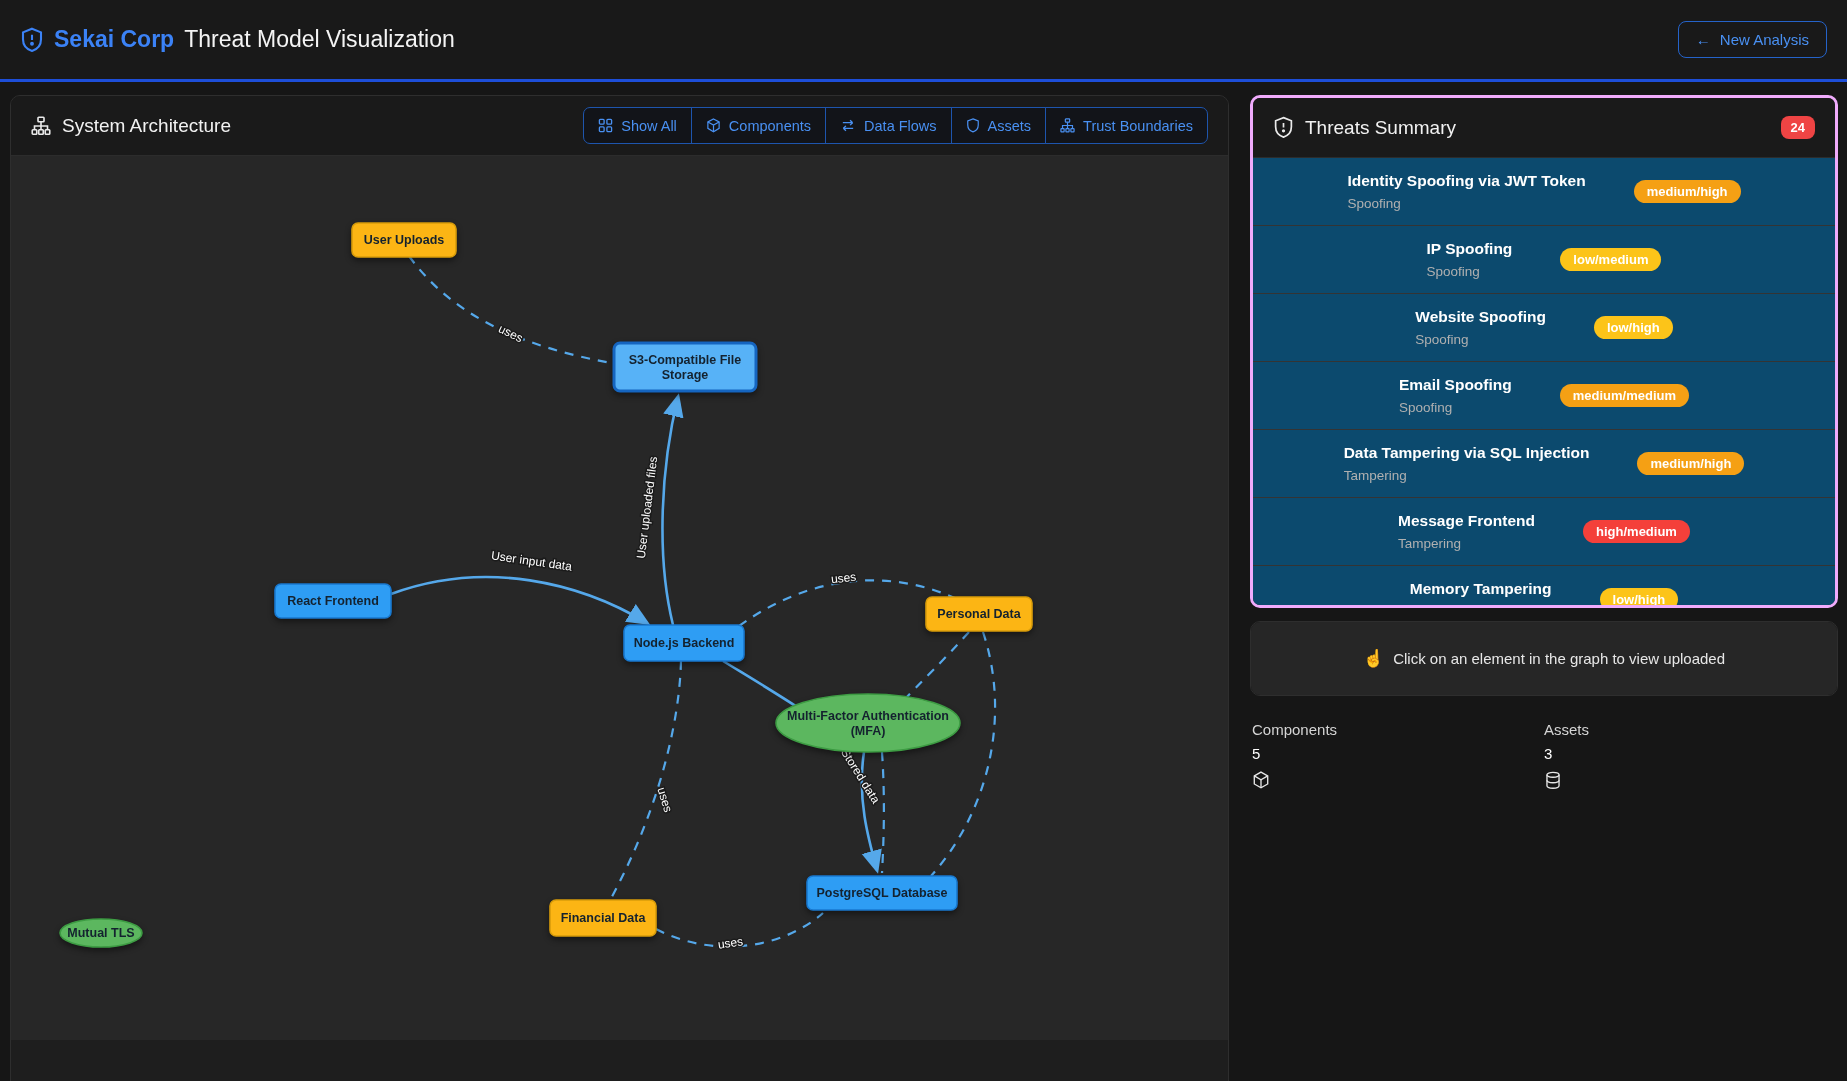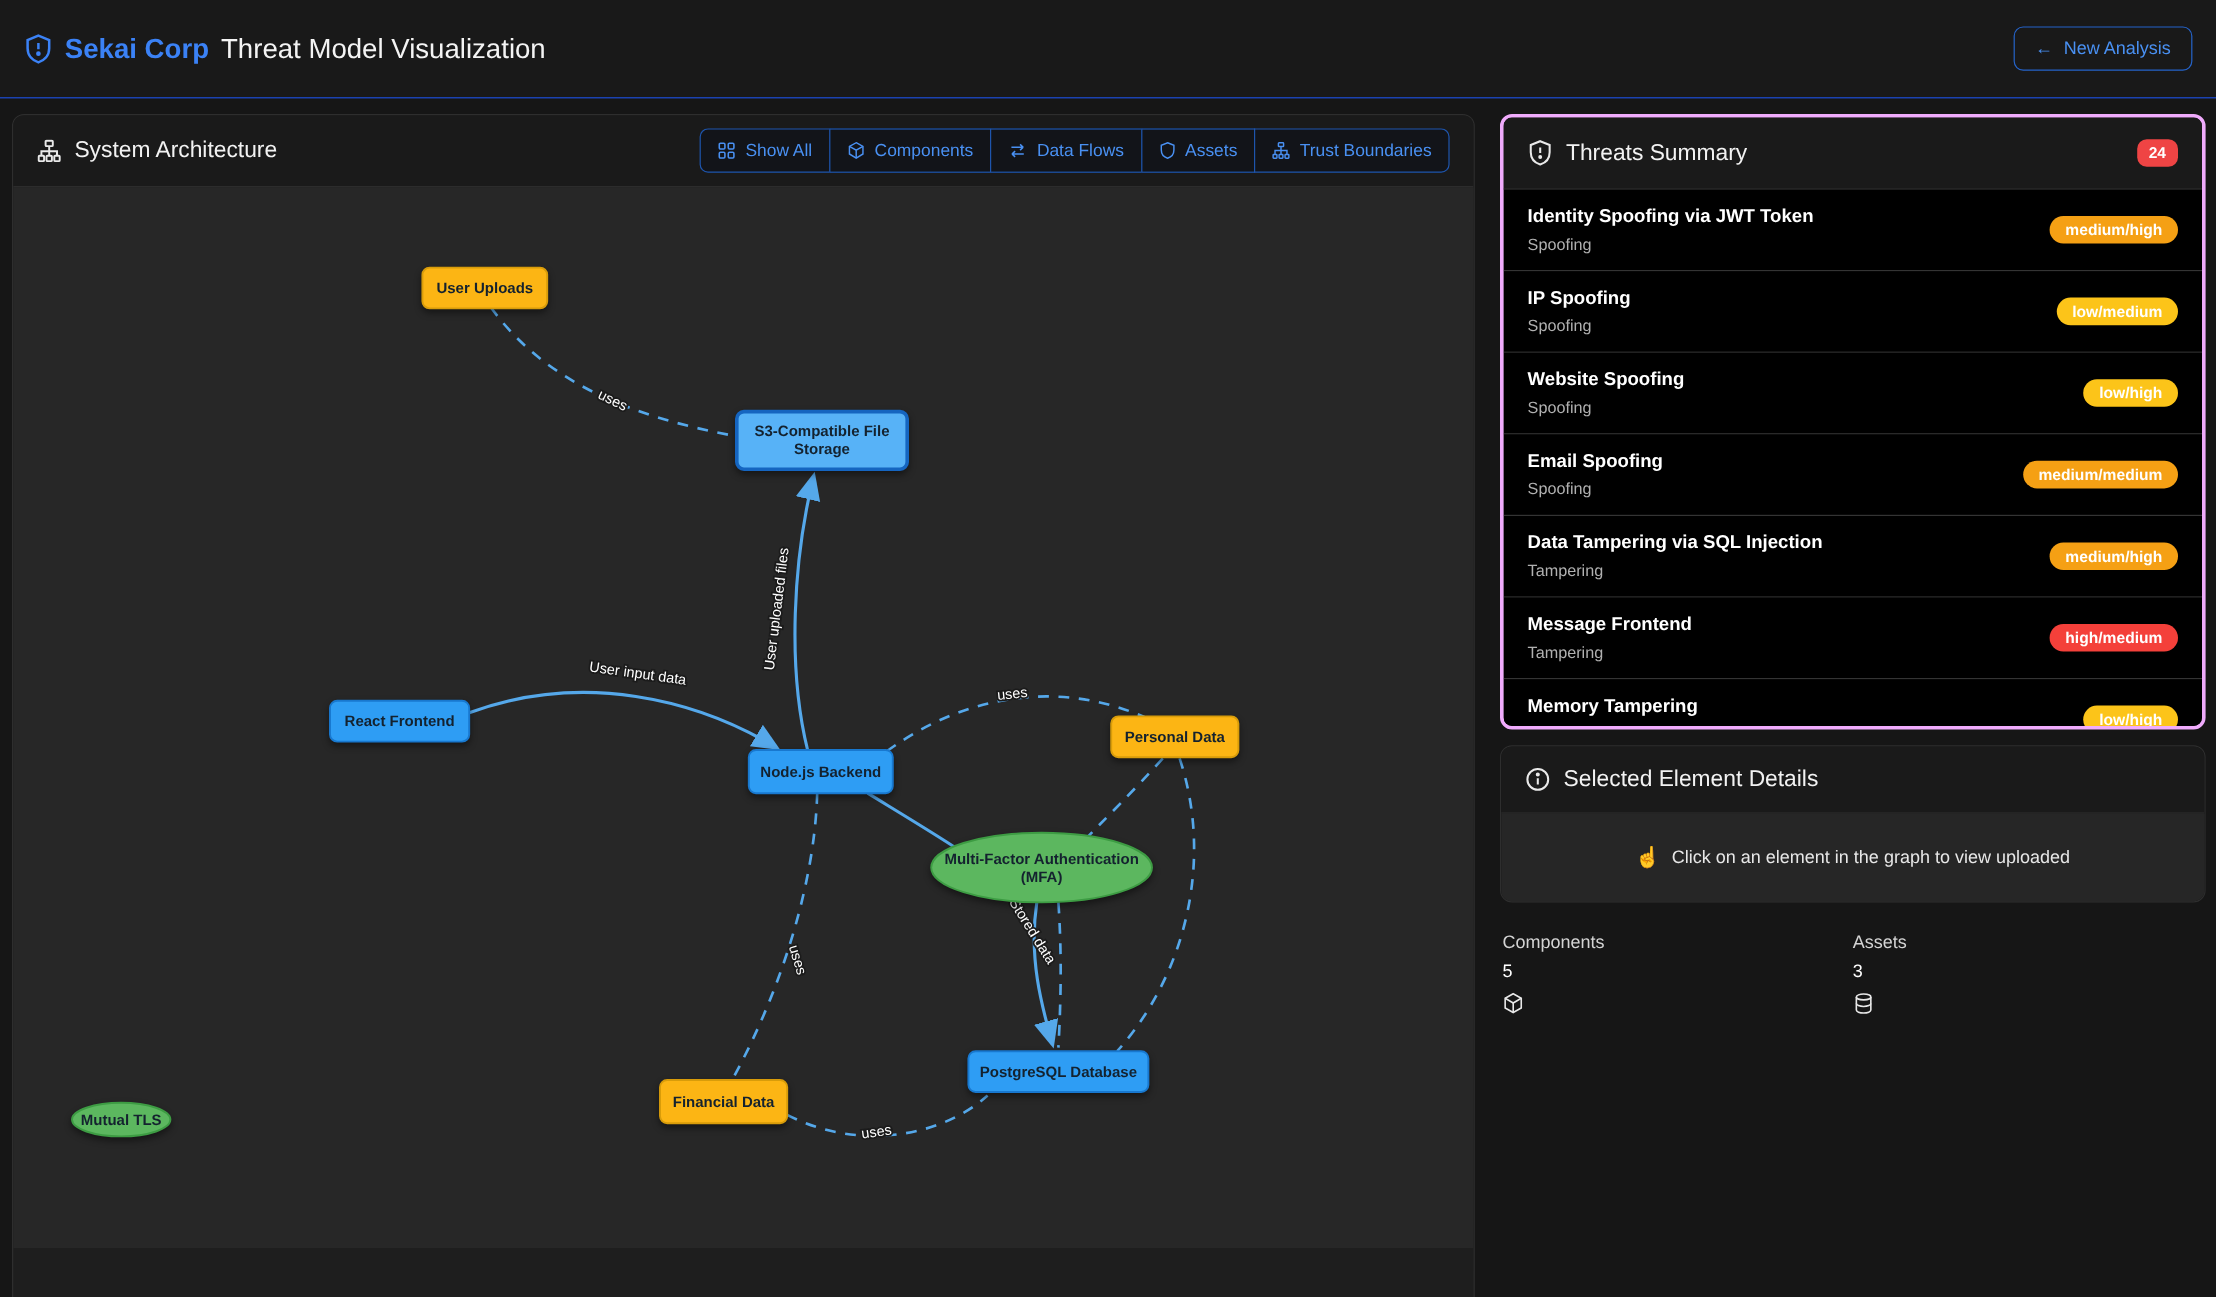--- a/index.html
+++ b/index.html
@@ -7,21 +7,21 @@
   body {
     width:1847px; height:1081px; overflow:hidden;
     background:#161616; color:#fff;
     font-family:"Liberation Sans", sans-serif;
   }
   svg { display:block; }
 
   
   header {
     height:82px; display:flex; align-items:center; justify-content:space-between;
-    padding:0 20px; border-bottom:1px solid #1d4ed8; background:#191919;
+    padding:0 20px; border-bottom:3px solid #1d4ed8; background:#191919;
   }
   .brand-wrap { display:flex; align-items:center; gap:10px; }
   .brand-icon { color:#3b82f6; }
   .brand-name { color:#3b82f6; font-size:23px; font-weight:700; }
   .app-title  { color:#f4f4f4; font-size:23px; font-weight:500; }
   .new-analysis {
     display:flex; align-items:center; gap:9px;
     border:1px solid #2563c9; border-radius:8px; background:transparent;
     color:#4990f2; font-size:15px; font-family:inherit;
     padding:9px 17px; cursor:pointer;
@@ -72,22 +72,22 @@
   
   .threats-panel {
     border:3px solid #f0abfc; border-radius:10px; overflow:hidden; background:#262626;
   }
   .count-badge {
     margin-left:auto; background:#ef4444; color:#fff; font-size:13px; font-weight:700;
     padding:4px 10px; border-radius:8px;
   }
   .threat-list { height:447px; overflow:hidden; }
   .threat-item {
-    display:flex; align-items:center; justify-content:space-between;
-    padding:11px 20px; border-bottom:1px solid #343434; background:#000000; cursor:pointer;gap:36px;
+    display:flex; align-items:center; justify-content:center;
+    padding:11px 20px; border-bottom:1px solid #343434; background:#0c4a6e; cursor:pointer;gap:36px;
   }
   .threat-name { font-size:15.5px; font-weight:700; color:#fff; line-height:23px; }
   .threat-category { font-size:13.5px; color:#b0b0b0; line-height:20px; margin-top:2px; }
   .severity-badge {
     color:#fff; font-size:13px; font-weight:700; padding:4px 13px;
     border-radius:999px; white-space:nowrap; flex:none; margin-left:12px;
   }
 
   
   .details-panel {
@@ -350,30 +350,20 @@
             <div>
               <div class="threat-name">Memory Tampering</div>
               <div class="threat-category">Tampering</div>
             </div>
             <span class="severity-badge" style="background:#fcc419">low/high</span>
           </div>
         </div>
     </section>
 
     <section class="details-panel">
-      <div class="details-head">
-        <span class="head-icon">
-          <svg width="21" height="21" viewBox="0 0 16 16" fill="none" stroke="currentColor" stroke-width="1.3">
-            <circle cx="8" cy="8" r="6.6"></circle>
-            <line x1="8" y1="7.2" x2="8" y2="11.2"></line>
-              <circle cx="8" cy="4.9" r="0.65" fill="currentColor"></circle>
-          </svg>
-        </span>
-        <span class="panel-title">Selected Element Details</span>
-      </div>
       <div class="details-body">
         <span class="pointer-icon">☝</span>
         <span>Click on an element in the graph to view uploaded</span>
       </div>
     </section>
 
     <div class="stats">
       <div class="stat">
         <div class="stat-label">Components</div>
         <div class="stat-value">5</div>

